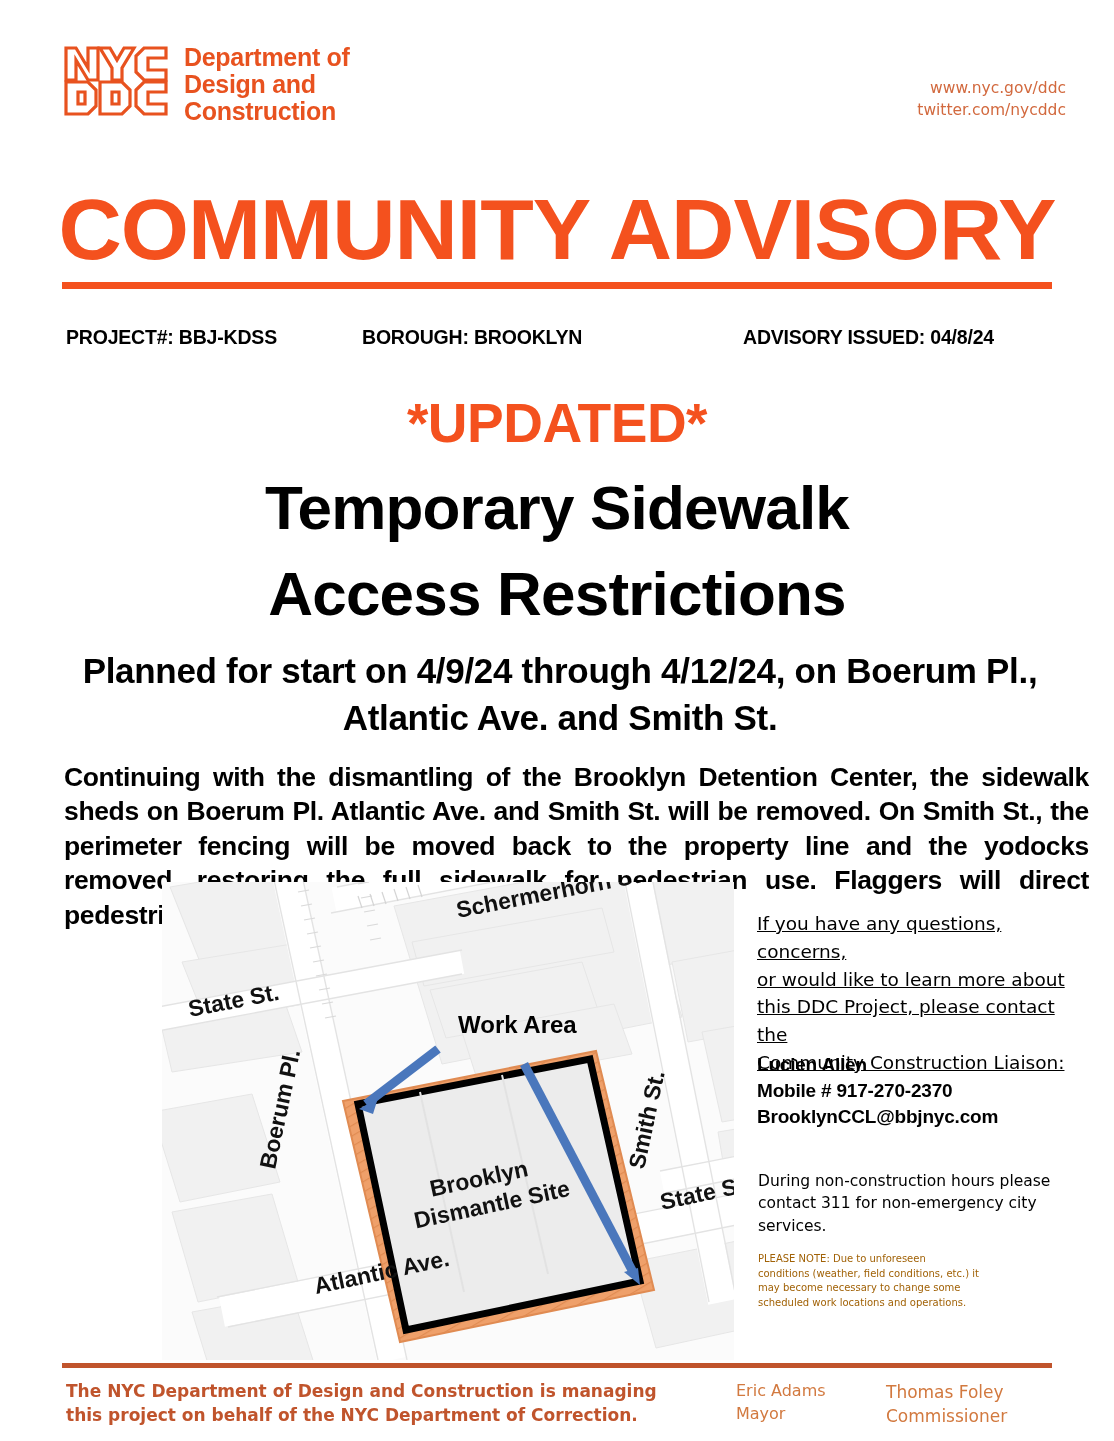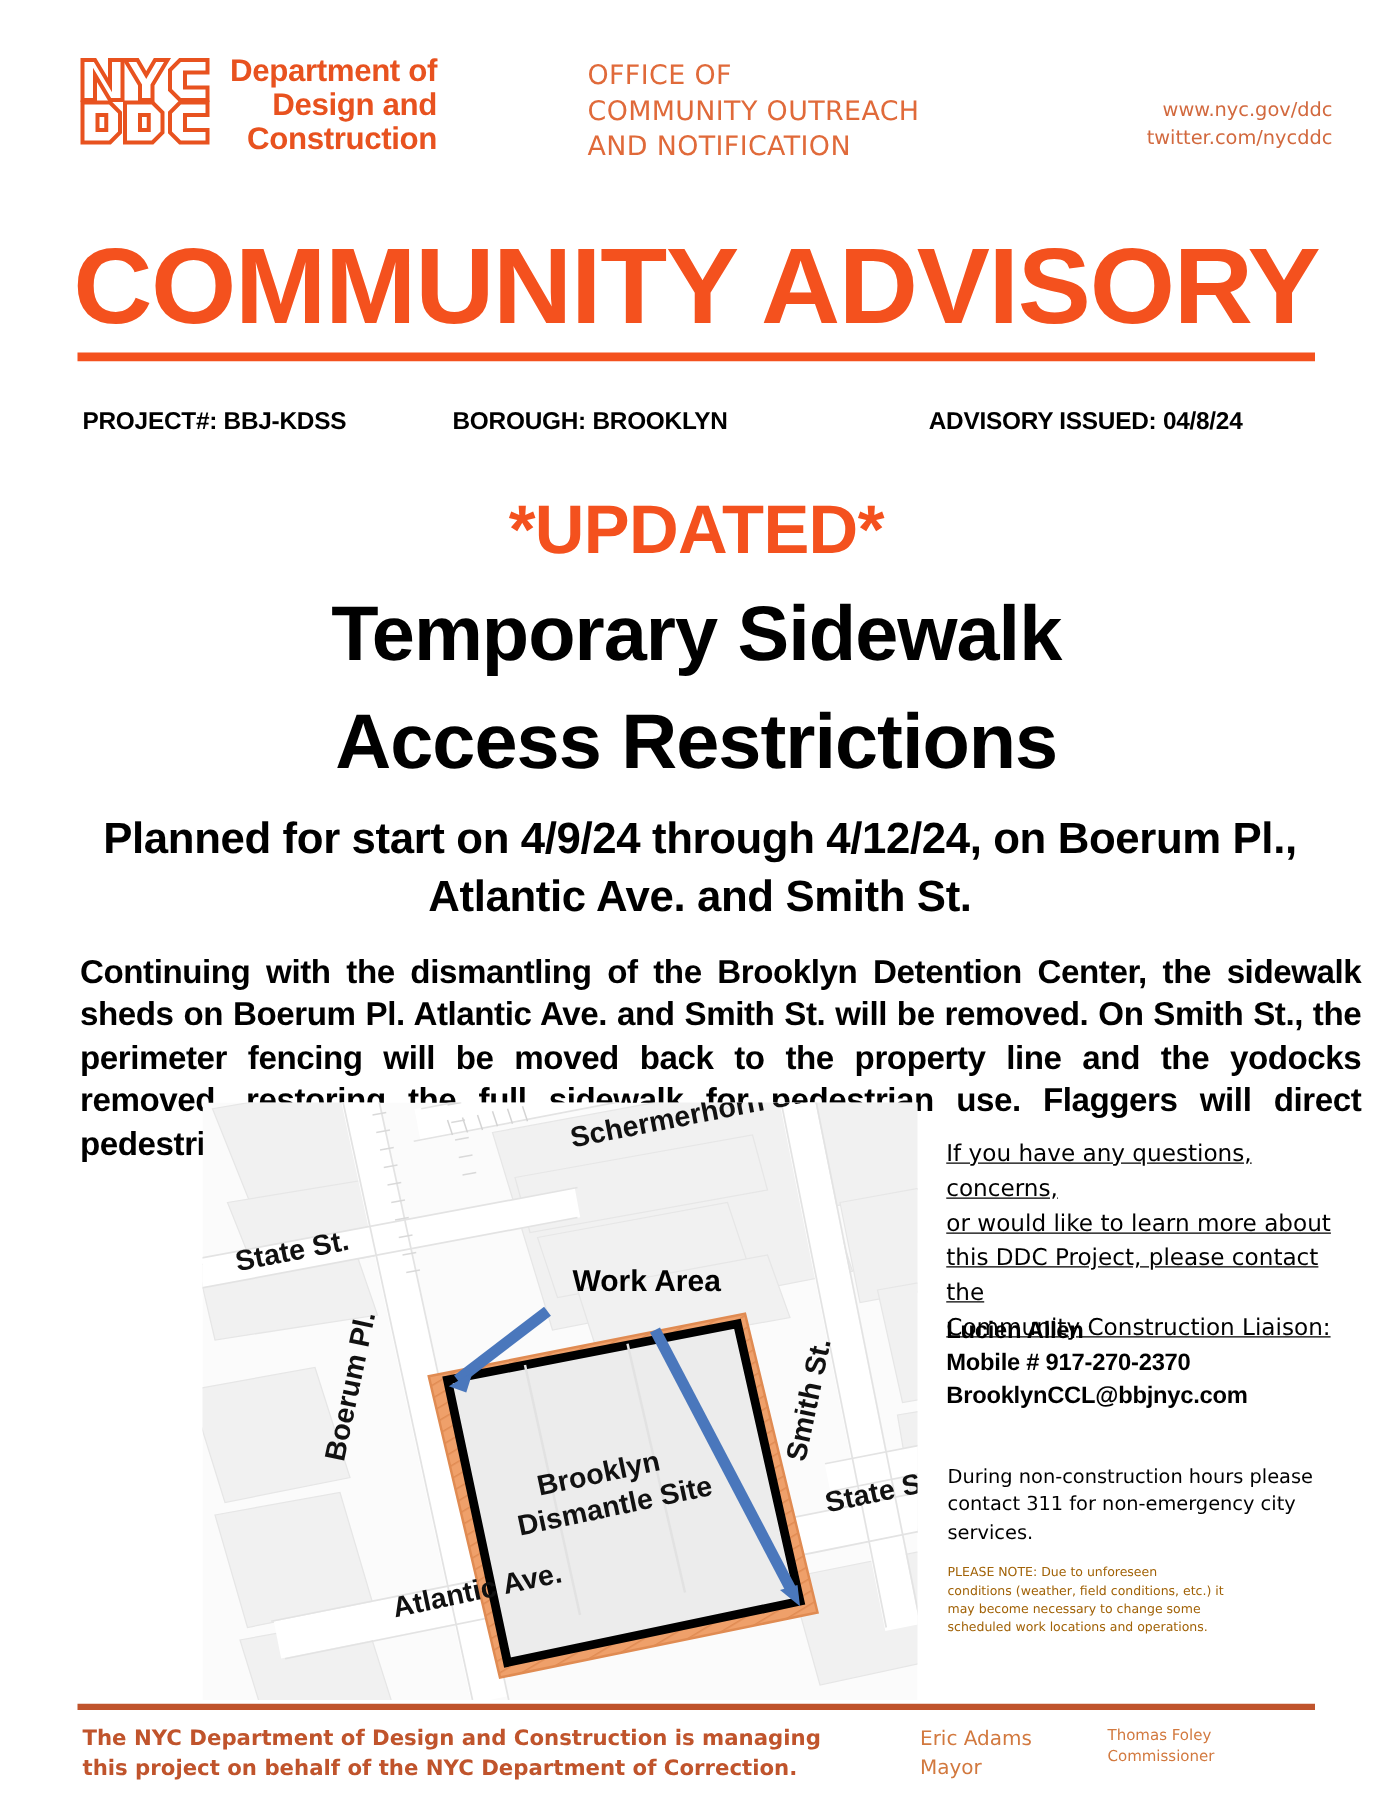--- a/index.html
+++ b/index.html
@@ -19,21 +19,20 @@
   .header {
     position: absolute;
     left: 0; top: 0;
     width: 1114px; height: 160px;
   }
   .logo-block {
     position: absolute;
     left: 62px; top: 44px;
     display: flex;
     align-items: flex-start;
-    text-align: right;
   }
   .ddc-mark {
     width: 108px;
     height: 74px;
     display: block;
   }
   .dept-name {
     margin-left: 14px;
     color: #E8521F;
     font-weight: bold;
@@ -241,21 +240,21 @@
     color: #D2793F;
     font-size: 16px;
     line-height: 1.42;
     white-space: pre-line;
     font-family: "DejaVu Sans", sans-serif;
   }
   .footer-commissioner {
     position: absolute;
     left: 886px; top: 1380px;
     color: #D2793F;
-    font-size: 12px;
+    font-size: 17px;
     line-height: 1.42;
     white-space: pre-line;
     font-family: "DejaVu Sans", sans-serif;
   }
 </style>
 </head>
 <body>
 
 <div class="header">
 
@@ -270,23 +269,20 @@
         <path d="M4 38 L4 70 L26 70 L34 62 L34 46 L26 38 Z M16 48 L23 48 L23 60 L16 60 Z"></path>
         <path d="M38 38 L38 70 L60 70 L68 62 L68 46 L60 38 Z M50 48 L57 48 L57 60 L50 60 Z"></path>
         <path d="M104 38 L82 38 L74 46 L74 62 L82 70 L104 70 L104 60 L86 60 L86 48 L104 48 Z"></path>
       </g>
     </svg>
     <div class="dept-name">Department of
 Design and
 Construction</div>
   </div>
 
-  <div class="office-of">OFFICE OF
-COMMUNITY OUTREACH
-AND NOTIFICATION</div>
   <div class="web-links">www.nyc.gov/ddc
 twitter.com/nycddc</div>
 </div>
 
 <div class="advisory-title">COMMUNITY ADVISORY</div>
 <div class="title-rule"></div>
 
 <div class="meta">
   <div class="meta-row2">
     <span class="c1">PROJECT#: BBJ-KDSS</span>

